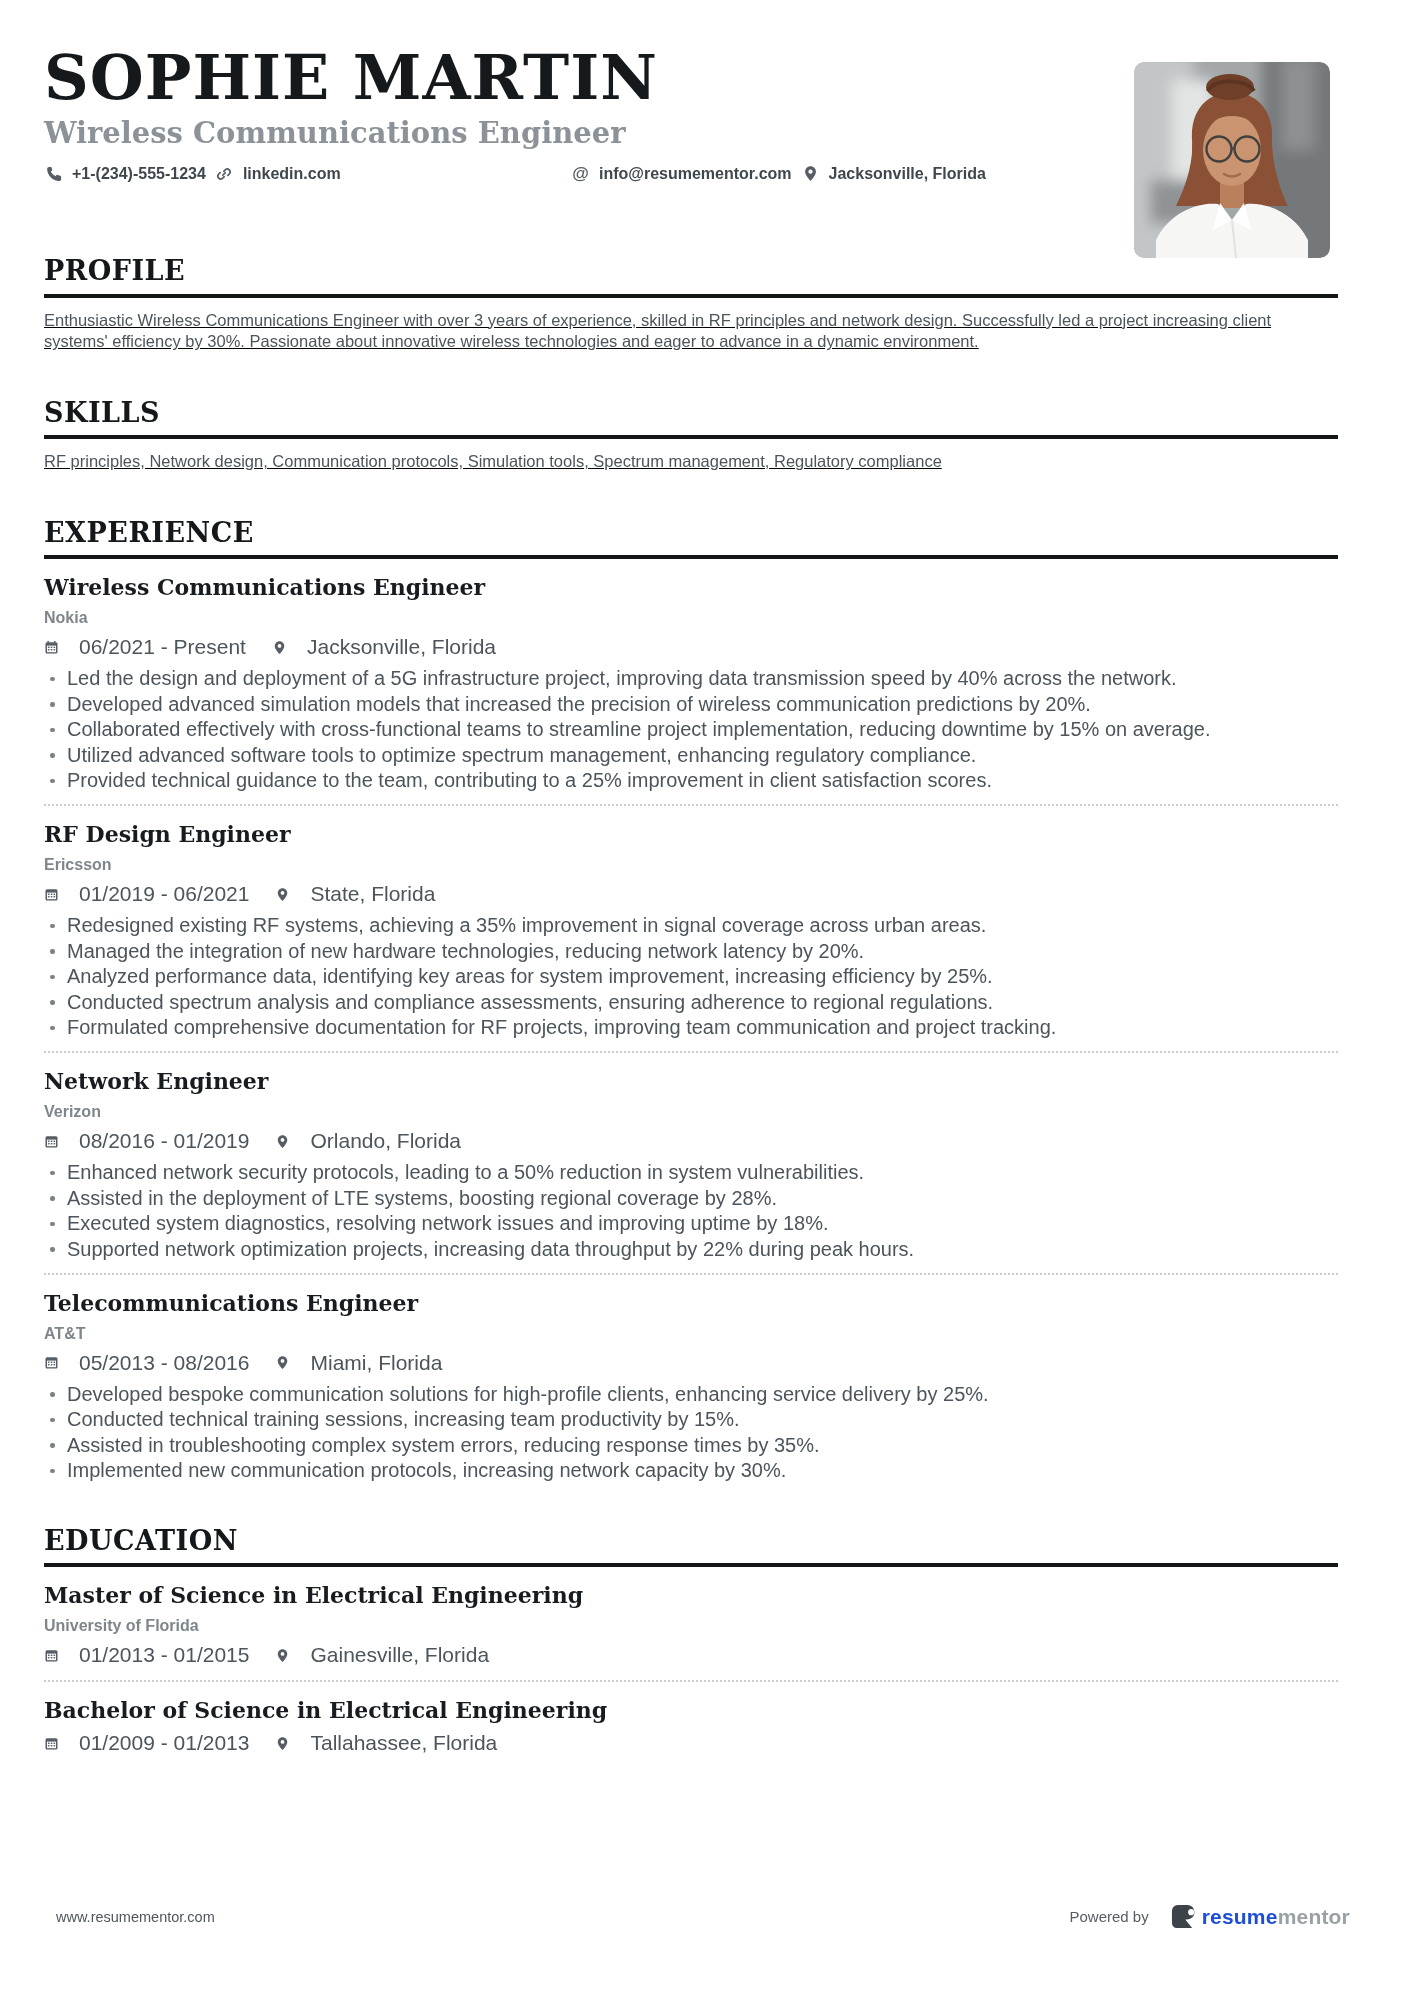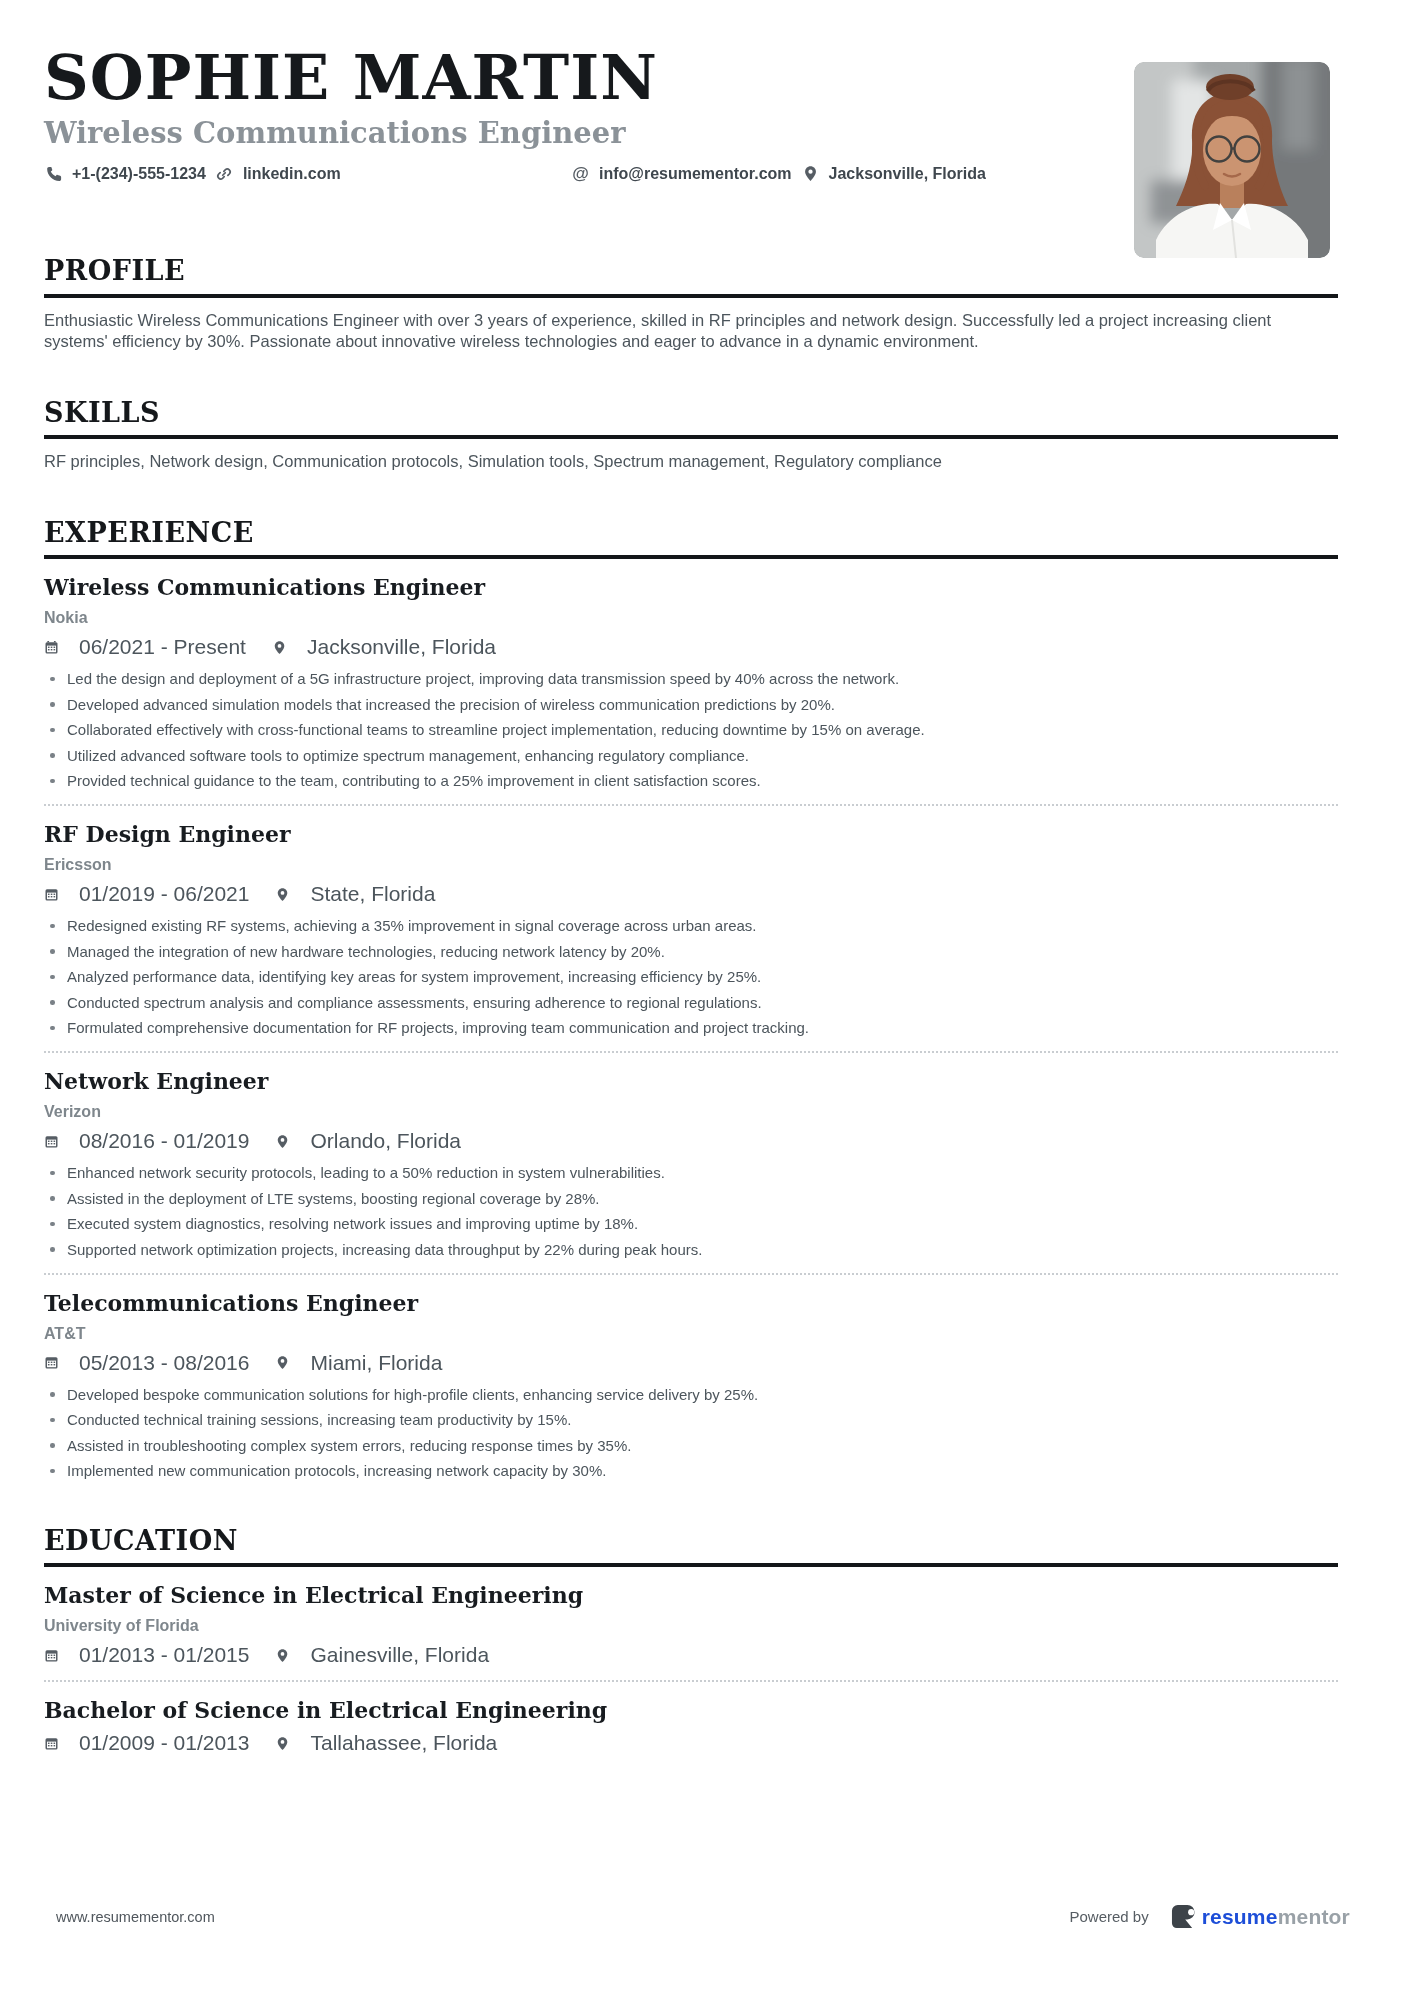--- a/index.html
+++ b/index.html
@@ -58,21 +58,21 @@
   .section-title {
     font-family: "DejaVu Serif", "Liberation Serif", serif;
     font-weight: 700;
     font-size: 27px;
     line-height: 1.15;
     color: #15181b;
     letter-spacing: 0.5px;
     padding-bottom: 7px;
     border-bottom: 4px solid #131619;
   }
-  .section-body { margin-top: 12px; }
+  .section-body { margin-top: 12px; text-decoration: underline; }
   .body-text {
     font-size: 16.5px;
     line-height: 1.33;
     color: #4c555c;
   }
 
   
   .entry { margin-top: 15px; }
   .entry-title {
     font-family: "DejaVu Serif", "Liberation Serif", serif;
@@ -88,21 +88,21 @@
   }
   .meta-row { display: flex; align-items: center; gap: 26px; margin-top: 8px; }
   .meta-item { display: flex; align-items: center; gap: 20px; font-size: 21px; color: #4c555c; }
   .meta-item .micon { width: 15px; height: 15px; flex: 0 0 15px; }
   .meta-item .micon svg { display: block; }
 
   ul.bullets { list-style: none; margin-top: 9px; }
   ul.bullets li {
     position: relative;
     padding-left: 23px;
-    font-size: 15px;
+    font-size: 20px;
     line-height: 21px;
     color: #4c555c;
     margin-bottom: 4.5px;
   }
   ul.bullets li::before {
     content: "";
     position: absolute;
     left: 6px; top: 8.5px;
     width: 4.5px; height: 4.5px;
     border-radius: 50%;

